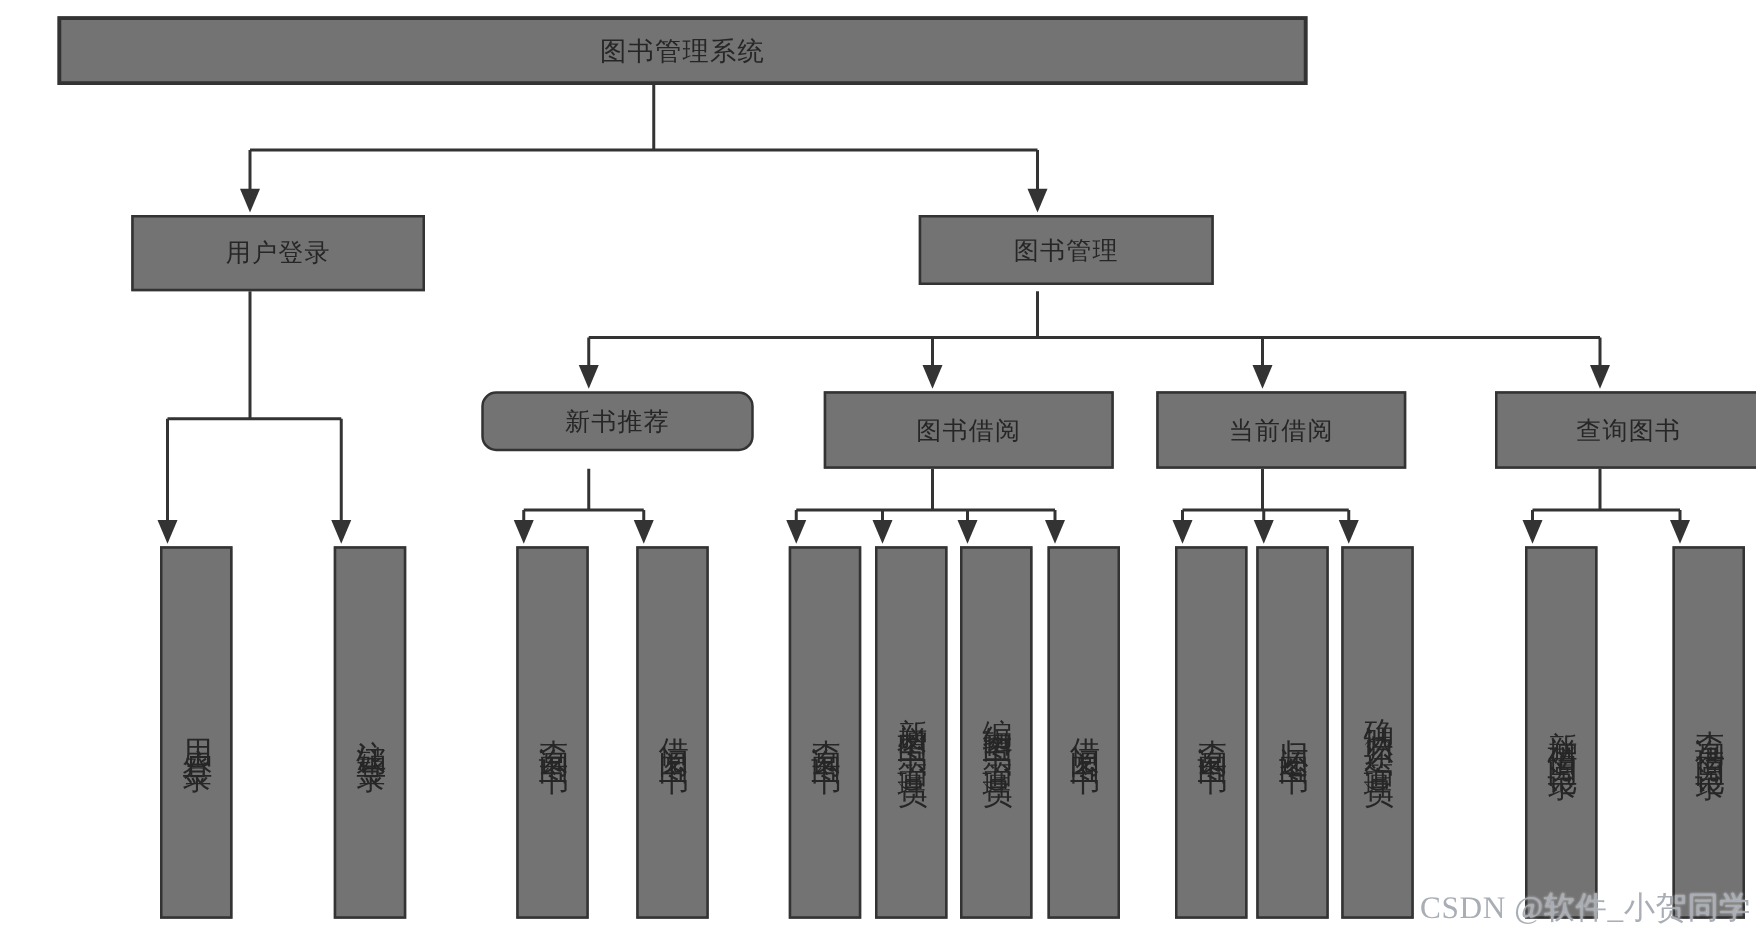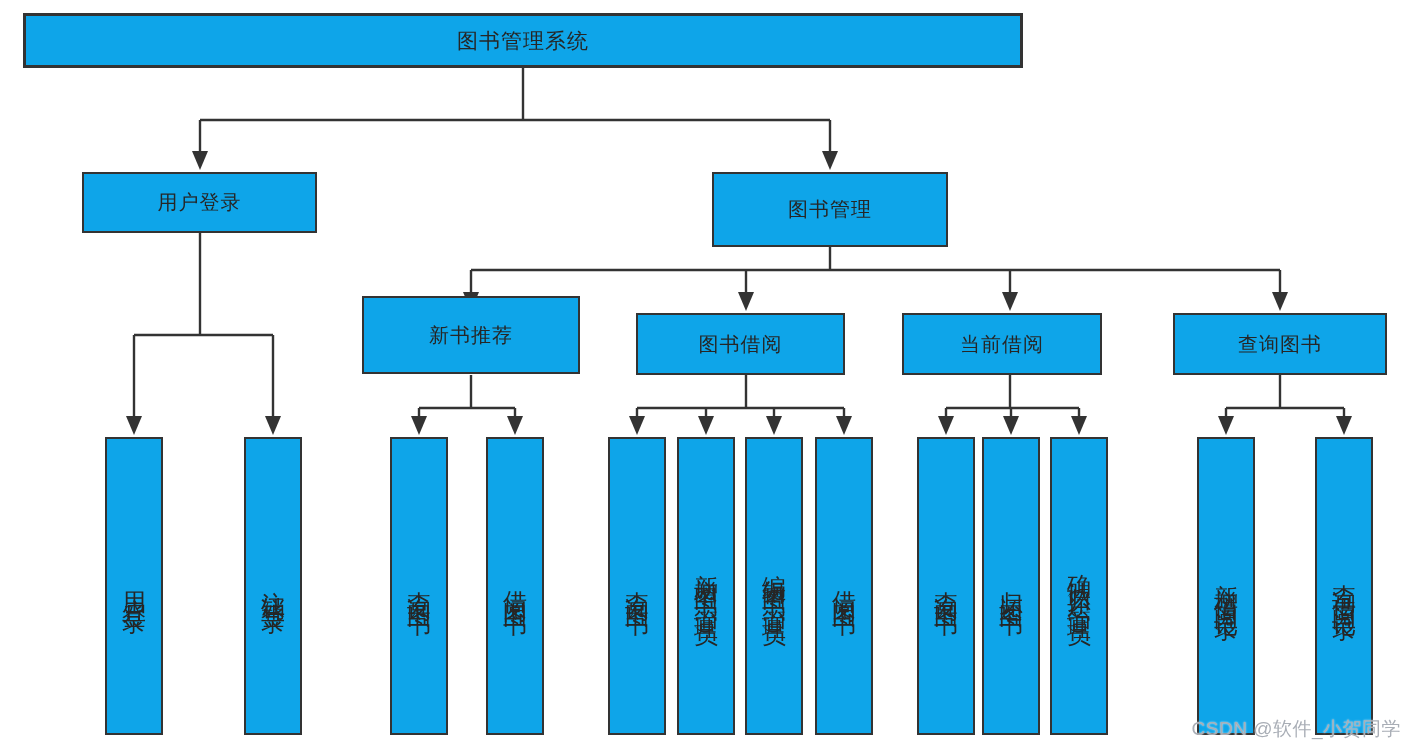--- a/index.html
+++ b/index.html
@@ -29,26 +29,27 @@
     stroke: var(--line);
     stroke-width: 2.4;
     fill: none;
   }
   #connectors path.arrowhead {
     fill: var(--line);
     stroke: none;
   }
   .box {
     position: absolute;
-    background: #0ea5e9;
+    background: #737373;
     border: 2px solid var(--line);
     display: flex;
     align-items: center;
     justify-content: center;
     color: var(--text);
+    margin-left: 23px;
   }
   .h-box {
     font-size: 20px;
     letter-spacing: 1px;
   }
   .root-box {
     border-width: 3px;
     font-size: 21px;
   }
   .leaf {
@@ -56,26 +57,27 @@
     text-orientation: mixed;
     font-size: 24px;
     letter-spacing: 7px;
     line-height: 1;
     border-width: 2.5px;
   }
   #watermark {
     position: absolute;
     right: 4px;
     bottom: 5px;
-    font-size: 19px;
+    font-size: 25px;
     letter-spacing: 0.5px;
     color: var(--watermark);
     text-shadow: 0 0 2px rgba(255,255,255,0.85);
     z-index: 5;
     white-space: nowrap;
+    font-family: Liberation Serif, serif;
   }
 </style>
 </head>
 <body>
 
 <div id="stage">
 
   <svg id="connectors" viewBox="0 0 1405 747" xmlns="http://www.w3.org/2000/svg">
 
     <path class="wire" d="M523,68 V120"></path>
@@ -134,24 +136,24 @@
     <path class="wire" d="M1226,408 H1344"></path>
     <path class="wire" d="M1226,408 V417"></path>
     <path class="wire" d="M1344,408 V417"></path>
     <path class="arrowhead" d="M1218,416 L1234,416 L1226,435 Z"></path>
     <path class="arrowhead" d="M1336,416 L1352,416 L1344,435 Z"></path>
   </svg>
 
   <div class="box h-box root-box" style="left:23px; top:13px; width:1000px; height:55px;">图书管理系统</div>
 
   <div class="box h-box" style="left:82px; top:172px; width:235px; height:61px;">用户登录</div>
-  <div class="box h-box" style="left:712px; top:172px; width:236px; height:75px;">图书管理</div>
+  <div class="box h-box" style="left:712px; top:172px; width:236px; height:56px;">图书管理</div>
 
-  <div class="box h-box" style="left:362px; top:296px; width:218px; height:78px;">新书推荐</div>
-  <div class="box h-box" style="left:636px; top:313px; width:209px; height:62px;">图书借阅</div>
+  <div class="box h-box" style="left:362px; top:313px; width:218px; height:48px;border-radius:12px;">新书推荐</div>
+  <div class="box h-box" style="left:636px; top:313px; width:232px; height:62px;">图书借阅</div>
   <div class="box h-box" style="left:902px; top:313px; width:200px; height:62px;">当前借阅</div>
   <div class="box h-box" style="left:1173px; top:313px; width:214px; height:62px;">查询图书</div>
 
   <div class="box leaf" style="left:105px; top:437px; width:58px; height:298px;">用户登录</div>
   <div class="box leaf" style="left:244px; top:437px; width:58px; height:298px;">注销登录</div>
 
   <div class="box leaf" style="left:390px; top:437px; width:58px; height:298px;">查询图书</div>
   <div class="box leaf" style="left:486px; top:437px; width:58px; height:298px;">借阅图书</div>
 
   <div class="box leaf" style="left:608px; top:437px; width:58px; height:298px;">查询图书</div>

